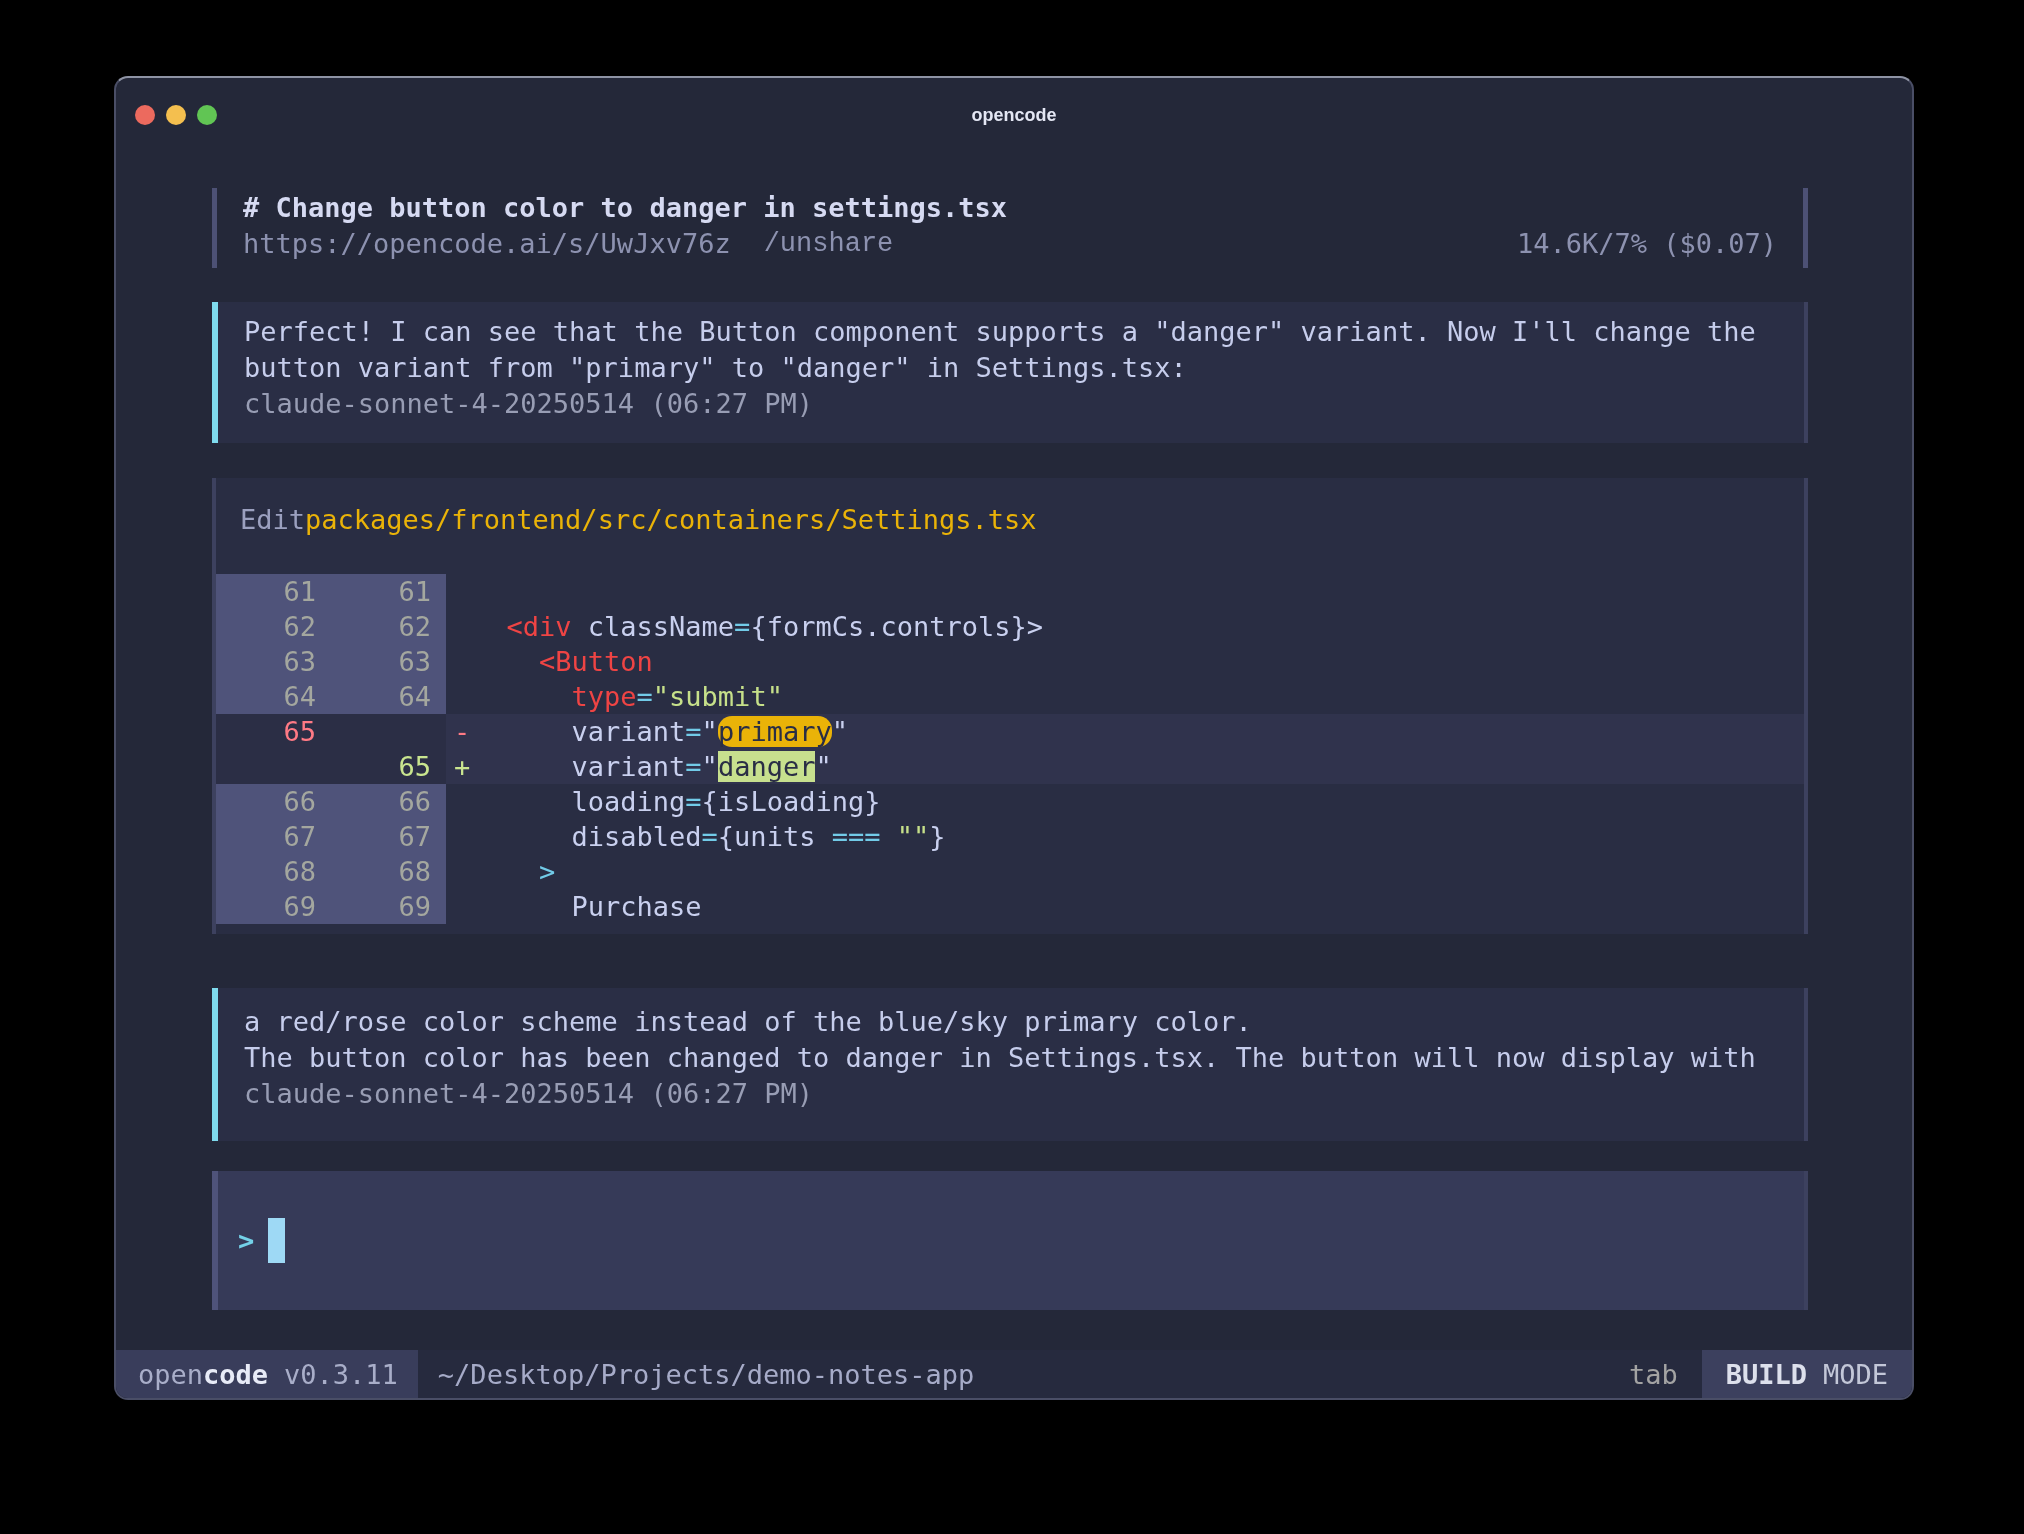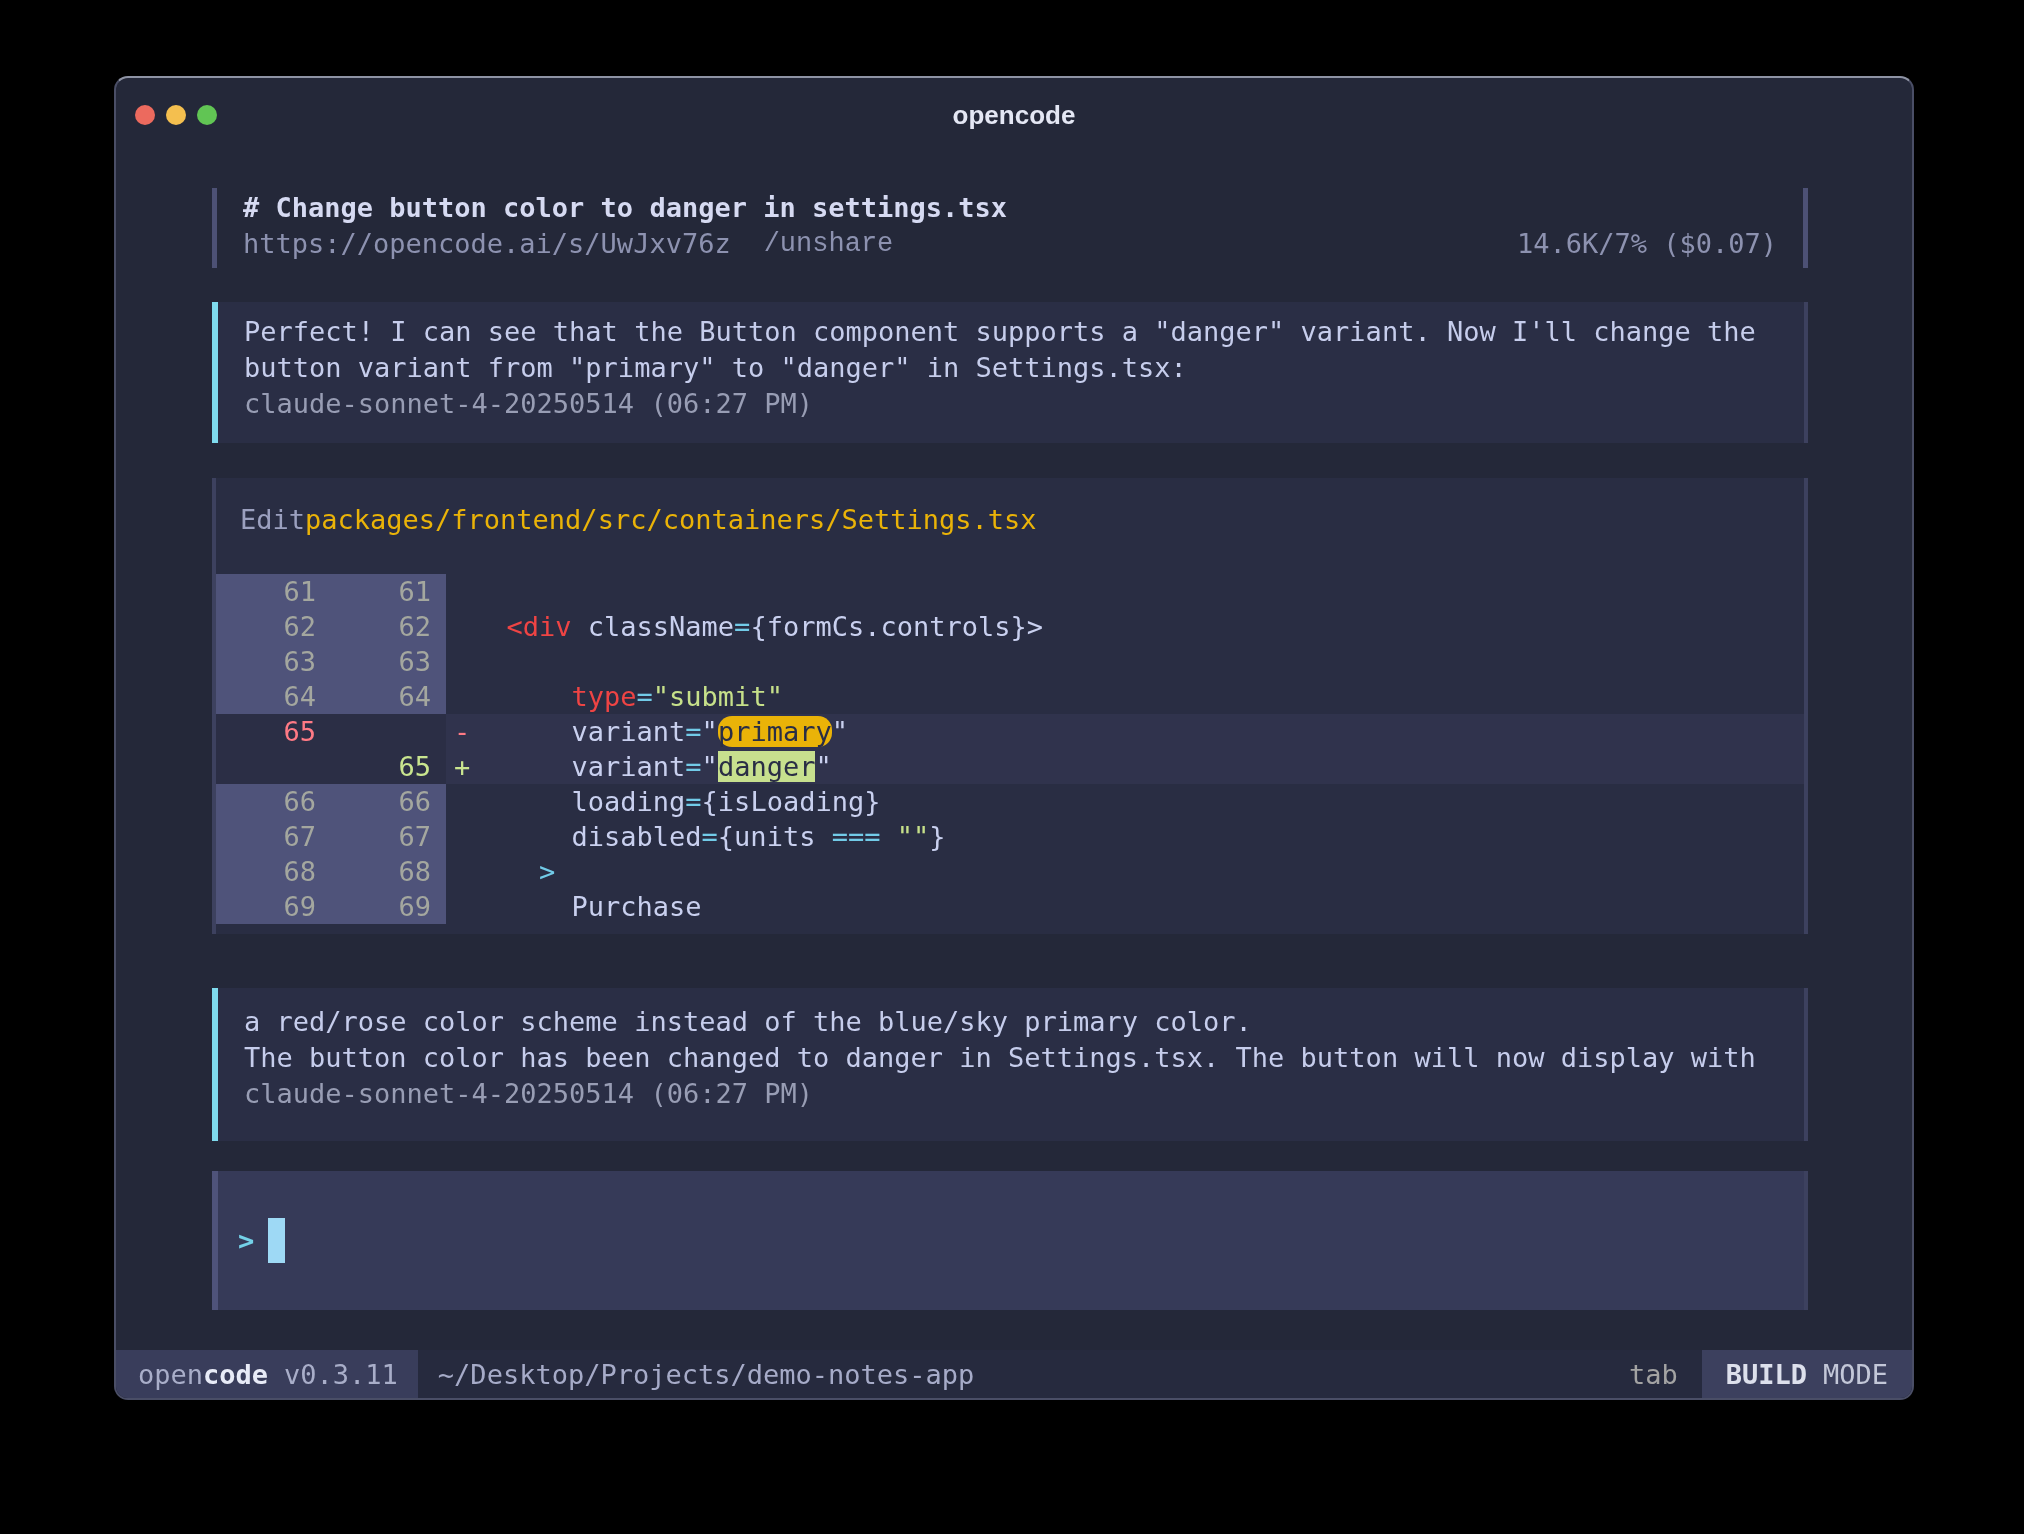--- a/index.html
+++ b/index.html
@@ -13,21 +13,21 @@
   }
 
   
   .titlebar { position:relative; height:70px; }
   .traffic { position:absolute; left:19px; top:27px; display:flex; gap:11px; }
   .light { width:20px; height:20px; border-radius:50%; display:inline-block; }
   .light.red    { background:#ec6a5e; }
   .light.yellow { background:#f4bf4f; }
   .light.green  { background:#61c554; }
   .title { text-align:center; line-height:74px; font-family:"Liberation Sans", sans-serif;
-           font-weight:bold; font-size:26px; color:#e4e7f4; }
+           font-weight:bold; font-size:18px; color:#e4e7f4; }
 
   
   .content { padding:0 104px 0 96px; }
 
   
   .header-block { margin-top:40px; height:80px; padding:2px 26px 0 26px;
                   border-left:5px solid #4d5175; border-right:5px solid #4d5175; }
   .session-title { font-weight:bold; color:#d6daf2; line-height:36px; white-space:pre; }
   .session-sub { display:flex; line-height:36px; color:#8d92b0; white-space:pre; }
   .session-sub .unshare { margin-left:33px;font-family:Liberation Mono, monospace; }
@@ -140,20 +140,21 @@
           <div class="diff-row context">
             <span class="num n-old">62</span>
             <span class="num n-new">62</span>
             <span class="sign"></span>
             <span class="code-area"><span class="c-fg">  </span><span class="c-purple">&lt;div</span><span class="c-fg"> className</span><span class="c-cyan">=</span><span class="c-fg">{formCs.controls}&gt;</span></span>
           </div>
           <div class="diff-row context">
             <span class="num n-old">63</span>
             <span class="num n-new">63</span>
             <span class="sign"></span>
+            <span class="code-area"><span class="c-fg">    </span><span class="c-purple">&lt;Button</span></span>
           </div>
           <div class="diff-row context">
             <span class="num n-old">64</span>
             <span class="num n-new">64</span>
             <span class="sign"></span>
             <span class="code-area"><span class="c-fg">      </span><span class="c-purple">type</span><span class="c-cyan">=</span><span class="c-green">"submit"</span></span>
           </div>
           <div class="diff-row removed">
             <span class="num n-old">65</span>
             <span class="num n-new"></span>

